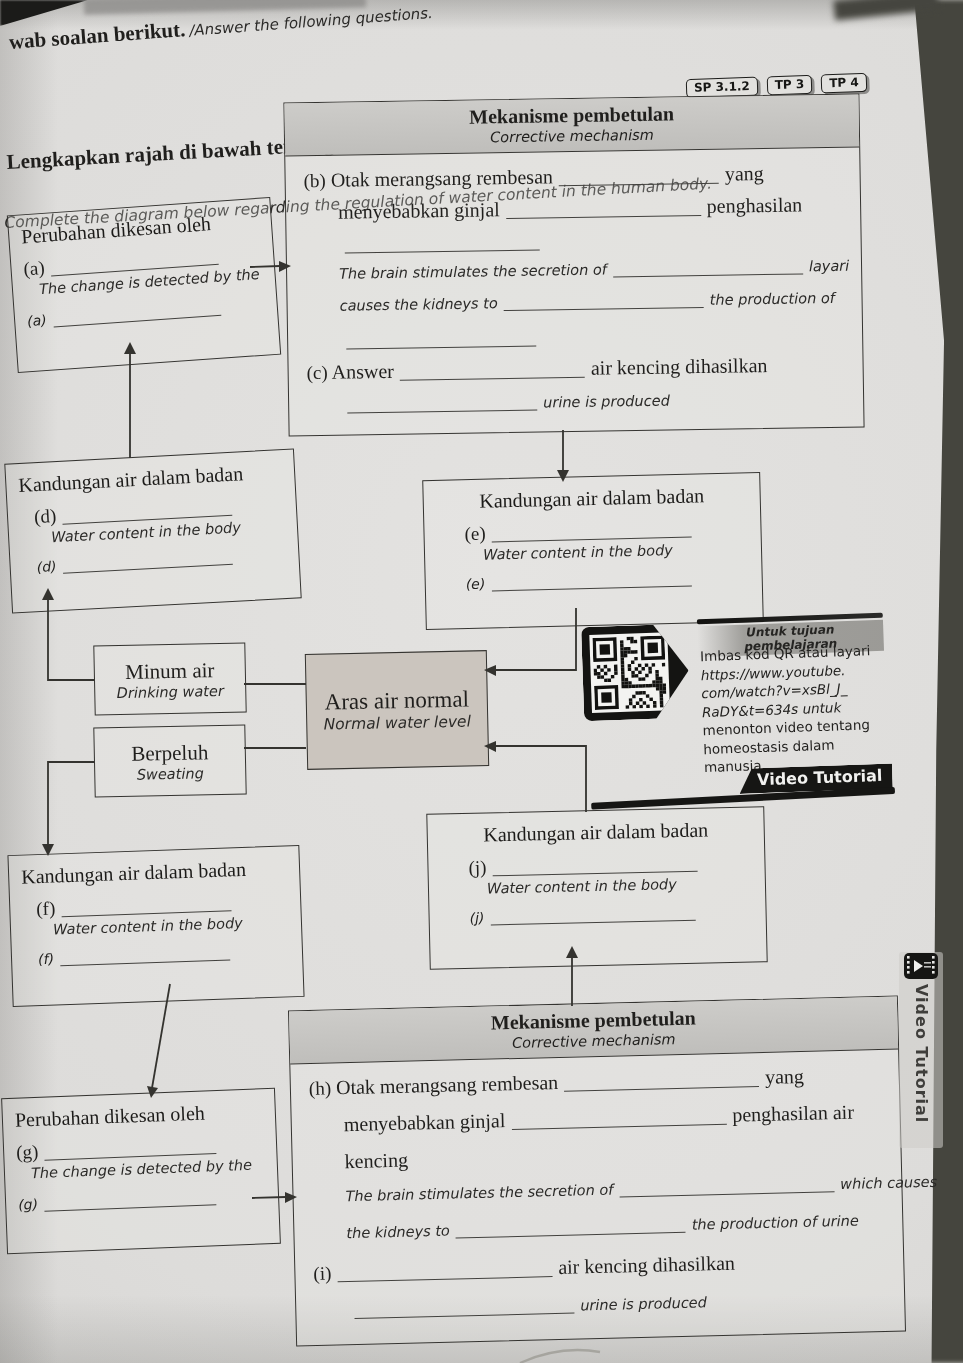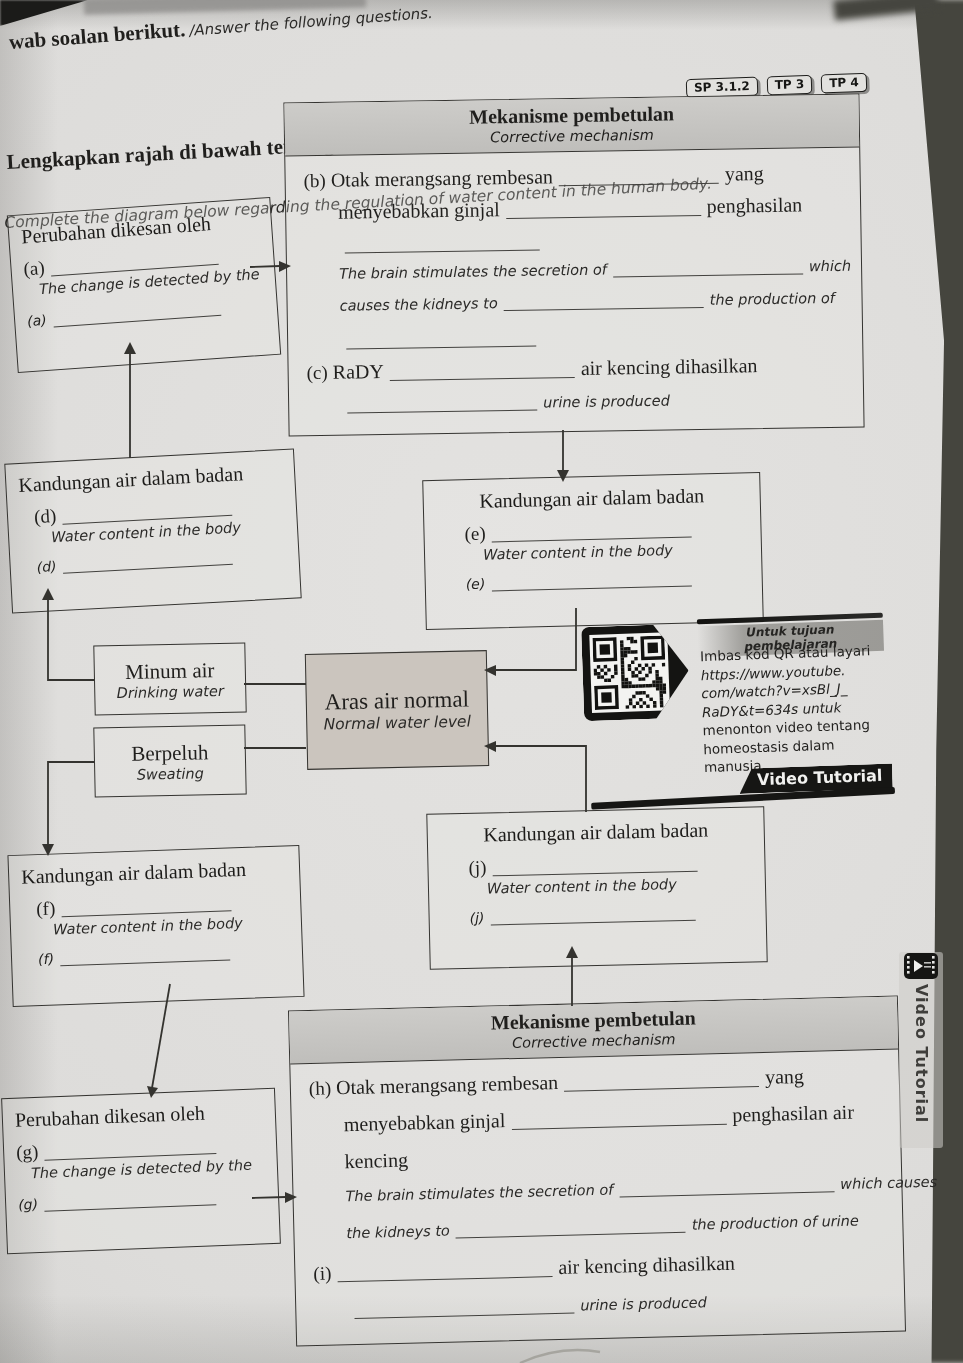--- a/index.html
+++ b/index.html
@@ -126,25 +126,25 @@
   <div class="box" style="left:286px;top:98px;width:574px;height:332px;transform:rotate(-0.9deg);">
     <div class="mekhead">
       <div class="t">Mekanisme pembetulan</div>
       <div class="s">Corrective mechanism</div>
     </div>
     <div class="mekbody">
       <div class="row"><span class="lbl">(b)</span>
         <span>Otak merangsang rembesan</span><span class="blank" style="width:160px"></span><span>yang</span></div>
       <div class="row ind"><span>menyebabkan ginjal</span><span class="blank" style="width:195px"></span><span>penghasilan</span></div>
       <div class="row ind"><span class="blank" style="width:195px"></span></div>
-      <div class="row ind en"><span>The brain stimulates the secretion of</span><span class="blank" style="width:190px"></span><span>which</span></div>
+      <div class="row ind en"><span>The brain stimulates the secretion of</span><span class="blank" style="width:190px"></span><span>layari</span></div>
       <div class="row ind en"><span>causes the kidneys to</span><span class="blank" style="width:200px"></span><span>the production of</span></div>
       <div class="row ind"><span class="blank" style="width:190px"></span></div>
       <div class="row"><span class="lbl">(c)</span>
-        <span>RaDY</span><span class="blank" style="width:185px"></span><span>air kencing dihasilkan</span></div>
+        <span>Answer</span><span class="blank" style="width:185px"></span><span>air kencing dihasilkan</span></div>
       <div class="row ind"><span class="blank" style="width:190px"></span><span class="en">urine is produced</span></div>
     </div>
   </div>
 
   <div class="box pbox" style="left:12px;top:206px;width:238px;height:140px;transform:rotate(-4deg);">
     <div class="box-title">Perubahan dikesan oleh</div>
     <div class="row row1"><span class="lbl">(a)</span><span class="blank" style="width:168px"></span></div>
     <div class="en" style="margin-left:14px;margin-bottom:14px;">The change is detected by the</div>
     <div class="row"><span class="lbl2">(a)</span><span class="blank" style="width:168px"></span></div>
   </div>

